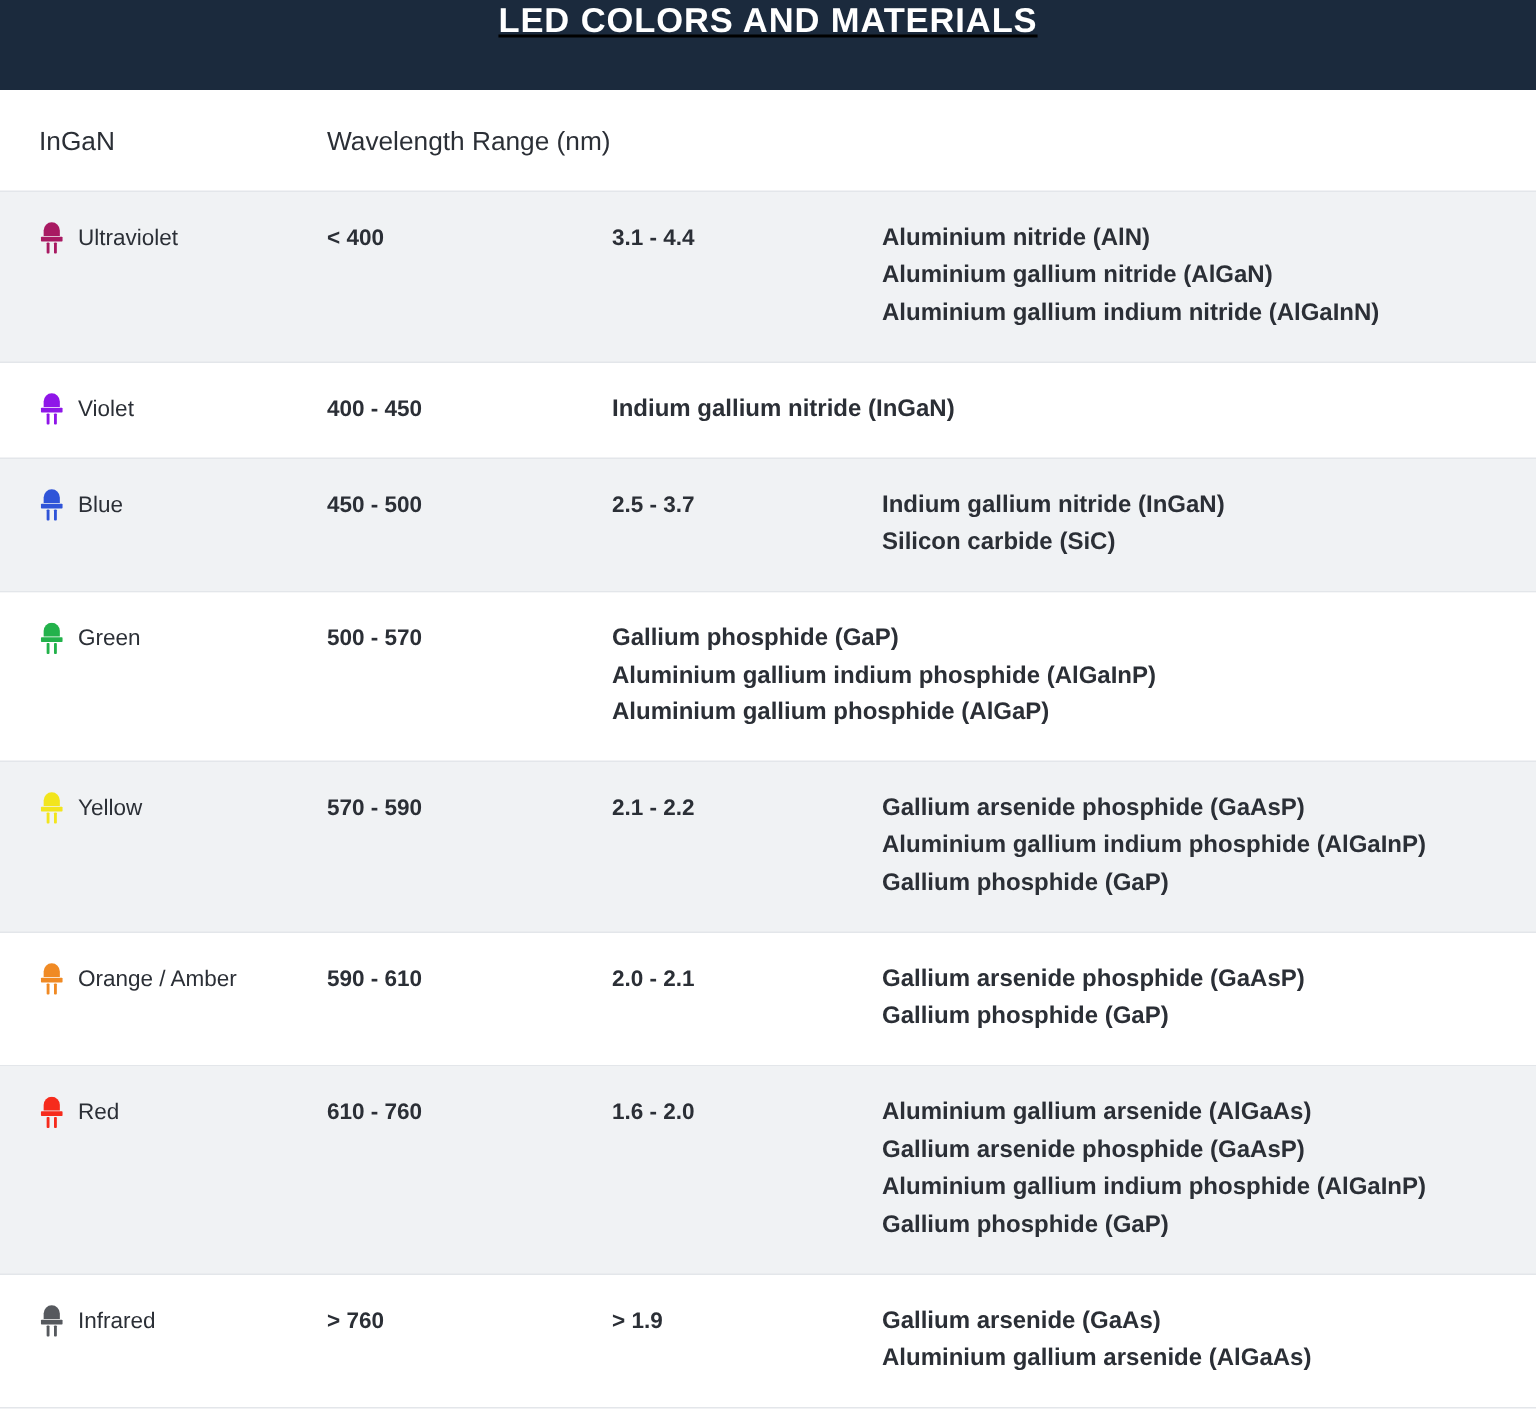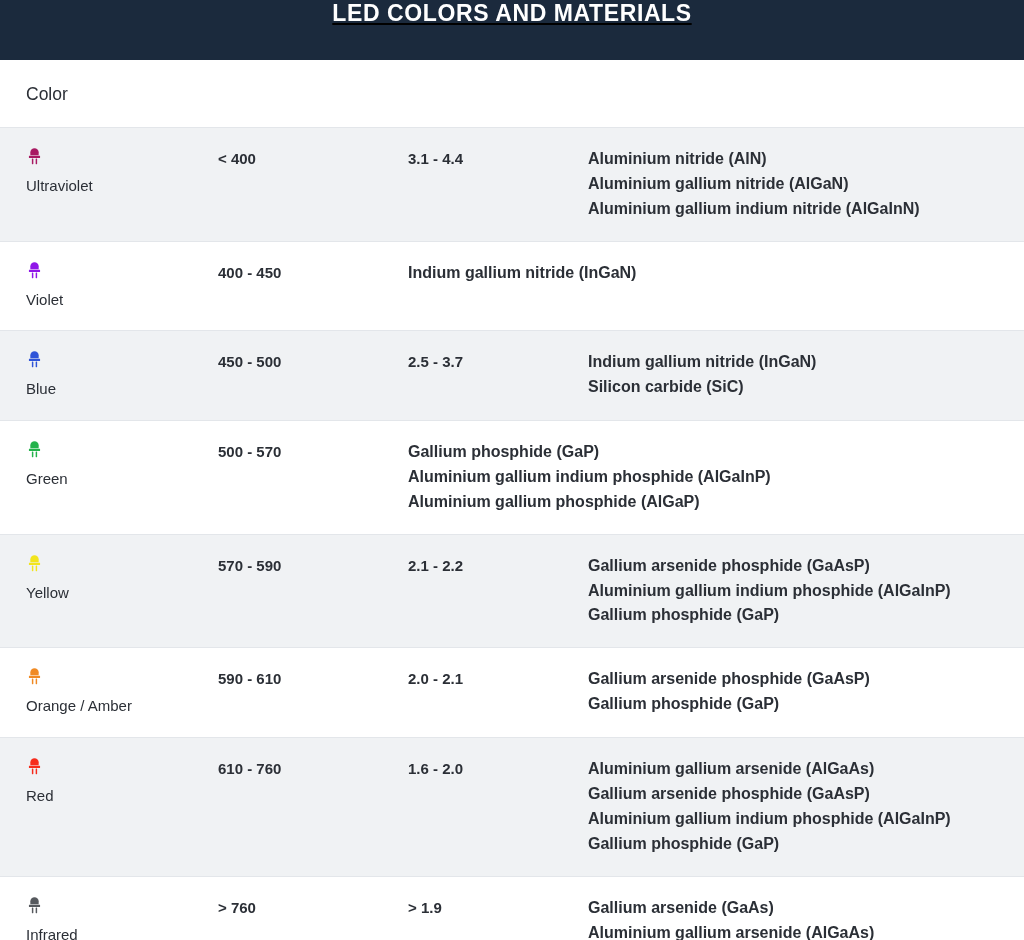--- a/index.html
+++ b/index.html
@@ -76,21 +76,20 @@
   .cell {
     font-size: 15px;
     font-weight: bold;
     color: #2b2f36;
     line-height: 1.55;
   }
   .cell-color-inner {
     display: flex;
     align-items: flex-start;
     gap: 9px;
-    flex-direction: column;
   }
   .color-label {
     font-size: 15px;
     font-weight: normal;
     color: #2b2f36;
     line-height: 1.5;
     padding-top: 1px;
   }
   .mat-line {
     display: block;
@@ -113,21 +112,22 @@
 </head>
 <body>
 
 <div id="table-root">
 
   <div class="title-bar">
     <div class="title-text">LED COLORS AND MATERIALS</div>
   </div>
 
   <div class="row header-row">
-    <div class="header-cell col-color">Color</div>
+    <div class="header-cell col-color">InGaN</div>
+    <div class="header-cell col-wave">Wavelength Range (nm)</div>
   </div>
 
   <div id="rows-container">
       <div class="row data-row alt">
         <div class="cell col-color">
           <div class="cell-color-inner">
             <svg class="led-icon" viewBox="0 0 17 22">
               <path d="M3.1 9.4 V5.6 a5.4 5.4 0 0 1 10.8 0 V9.4 Z" fill="#a81a62"></path>
               <rect x="1.3" y="9.9" width="14.4" height="3.1" rx="0.5" fill="#a81a62"></rect>
               <rect x="5.1" y="13.6" width="1.9" height="7.4" rx="0.6" fill="#a81a62"></rect>

